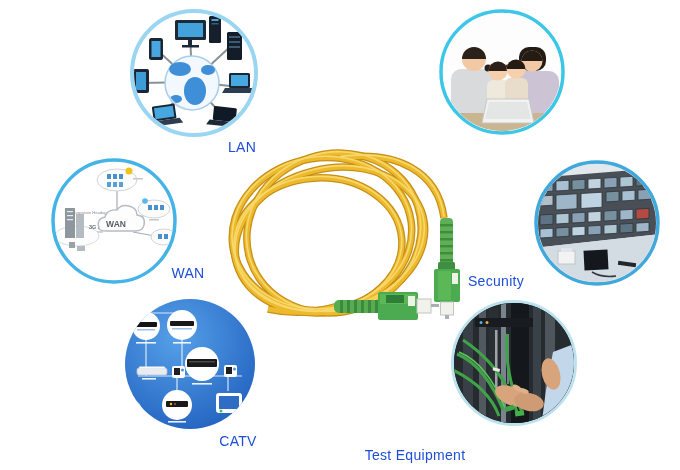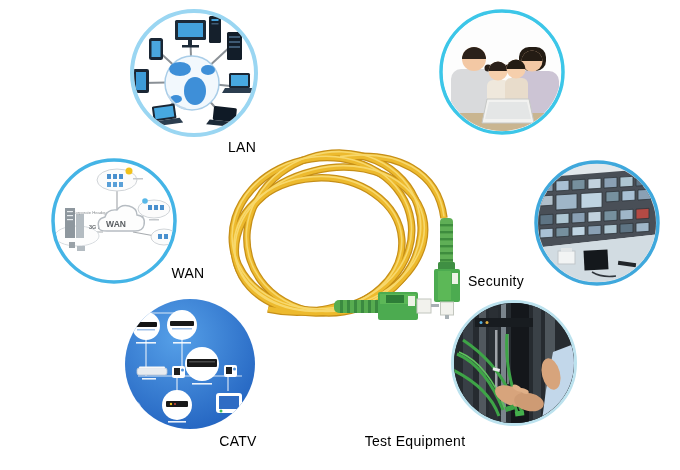--- a/index.html
+++ b/index.html
@@ -1,19 +1,19 @@
 <!DOCTYPE html>
 <html><head>
 <meta charset="utf-8">
 <style>
   html,body{margin:0;padding:0;background:#fff;}
   .canvas{position:relative;width:680px;height:470px;background:#fff;overflow:hidden;
           font-family:"Liberation Sans",sans-serif;}
   .circ{position:absolute;z-index:1;}
-  .app-label{position:absolute;z-index:2;font-size:14px;color:#000000;text-align:center;letter-spacing:.3px;}
+  .app-label{position:absolute;z-index:2;font-size:14px;color:#1d4ed8;text-align:center;letter-spacing:.3px;}
   .cable{position:absolute;left:0;top:0;z-index:10;}
   svg text{font-family:"Liberation Sans",sans-serif;}
 </style>
 </head>
 <body>
 
 <div class="canvas">
 
   <svg class="circ" style="left:128px;top:7px" width="132" height="132" viewBox="0 0 132 132">
     <defs>
@@ -387,15 +387,15 @@
       <rect x="408" y="296" width="7" height="10" fill="#EDF3E6"></rect>
       <rect x="417" y="299" width="14" height="14" fill="#F2F2ED" stroke="#C2C6BE" stroke-width="1"></rect>
       <rect x="431" y="304" width="8" height="3" fill="#A8B0B4"></rect>
     </g>
   </svg>
 
   <div class="app-label" style="left:202px;top:139px;width:80px">LAN</div>
   <div class="app-label" style="left:148px;top:265px;width:80px">WAN</div>
   <div class="app-label" style="left:451px;top:273px;width:90px">Secunity</div>
   <div class="app-label" style="left:198px;top:433px;width:80px">CATV</div>
-  <div class="app-label" style="left:354px;top:433px;width:122px">Test Equipment</div>
+  <div class="app-label" style="left:354px;top:447px;width:122px">Test Equipment</div>
 
 </div>
 
 </body></html>

